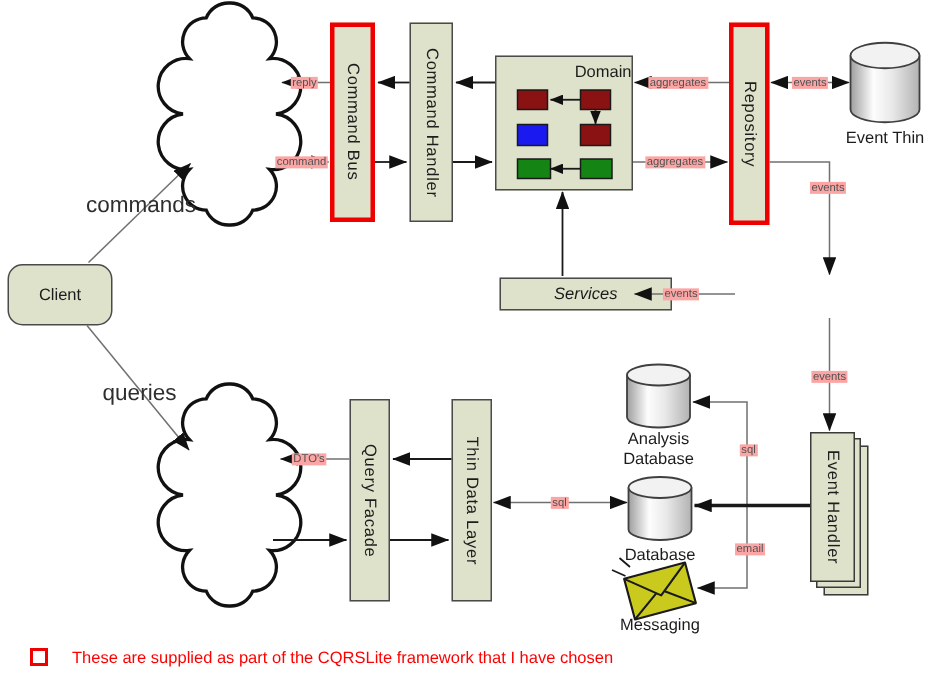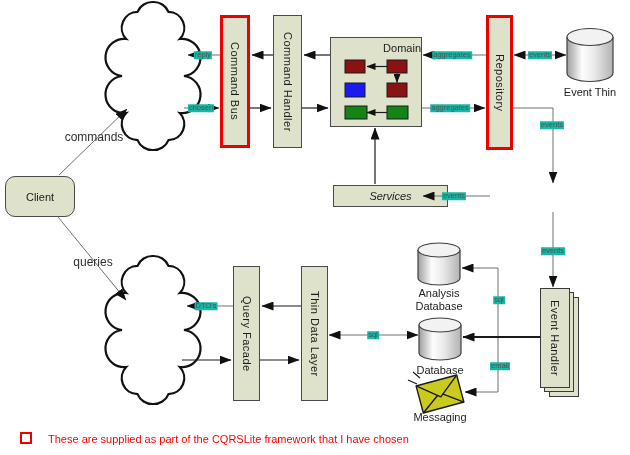--- a/index.html
+++ b/index.html
@@ -7,22 +7,22 @@
          font-family:"Liberation Sans",sans-serif;}
   .box{position:absolute;background:#dee2cb;border:1.3px solid #4a4a4a;box-sizing:border-box;
        display:flex;align-items:center;justify-content:center;
        font-size:11px;color:#1c1c1c;text-align:center;}
   .red{border:3px solid #ee0000;}
   .vtext{writing-mode:vertical-rl;letter-spacing:.5px;}
   .eh-layer{position:absolute;width:30px;height:100px;background:#dee2cb;border:1.2px solid #3a3a3a;
             box-sizing:border-box;}
   .svg-overlay{position:absolute;left:0;top:0;pointer-events:none;}
   .elbl{position:absolute;transform:translate(-50%,-50%);font-size:7.5px;color:#515151;
-        background:#14b8a6;padding:0 1px;white-space:nowrap;line-height:1;}
-  .flow{position:absolute;transform:translate(-50%,-50%);font-size:12px;color:#2e2e2e;white-space:nowrap;}
+        background:#fca5a5;padding:0 1px;white-space:nowrap;line-height:1;}
+  .flow{position:absolute;transform:translate(-50%,-50%);font-size:15px;color:#2e2e2e;white-space:nowrap;}
   .nlbl{position:absolute;text-align:center;font-size:11px;color:#1c1c1c;line-height:13px;}
   .domain-title{position:absolute;left:0;top:4px;width:100%;text-align:right;font-size:11px;color:#1c1c1c;}
   
   #client{left:5px;top:176px;width:70px;height:41px;border-radius:10px;}
   #command-bus{left:220px;top:15px;width:30px;height:133px;}
   #command-handler{left:273px;top:15px;width:29px;height:133px;}
   #domain{left:330px;top:37px;width:92px;height:90px;}
   #repository{left:486px;top:15px;width:27px;height:135px;}
   #services{left:333px;top:185px;width:115px;height:22px;font-style:italic;}
   #event-bus{left:490px;top:184px;width:95px;height:28px;}
@@ -159,21 +159,21 @@
       <path d="M302,108 L328,108" marker-end="url(#ah)"></path>
       <path d="M375,184 L375,128" marker-end="url(#ah)"></path>
       <path d="M301,306 L262,306" marker-end="url(#ah)"></path>
       <path d="M260,360 L299,360" marker-end="url(#ah)"></path>
       <path d="M182,360 L231,360" marker-end="url(#ah)"></path>
       <path d="M540,337 L463,337" marker-end="url(#ah)" stroke-width="2.2"></path>
     </g>
   </svg>
 
   <div class="elbl" style="left:203px;top:55px">reply</div>
-  <div class="elbl" style="left:201px;top:108px">chosen</div>
+  <div class="elbl" style="left:201px;top:108px">command</div>
   <div class="elbl" style="left:452px;top:55px">aggregates</div>
   <div class="elbl" style="left:450px;top:108px">aggregates</div>
   <div class="elbl" style="left:540px;top:55px">events</div>
   <div class="elbl" style="left:552px;top:125px">events</div>
   <div class="elbl" style="left:454px;top:196px">events</div>
   <div class="elbl" style="left:553px;top:251px">events</div>
   <div class="elbl" style="left:206px;top:306px">DTO's</div>
   <div class="elbl" style="left:373px;top:335px">sql</div>
   <div class="elbl" style="left:499px;top:300px">sql</div>
   <div class="elbl" style="left:500px;top:366px">email</div>

